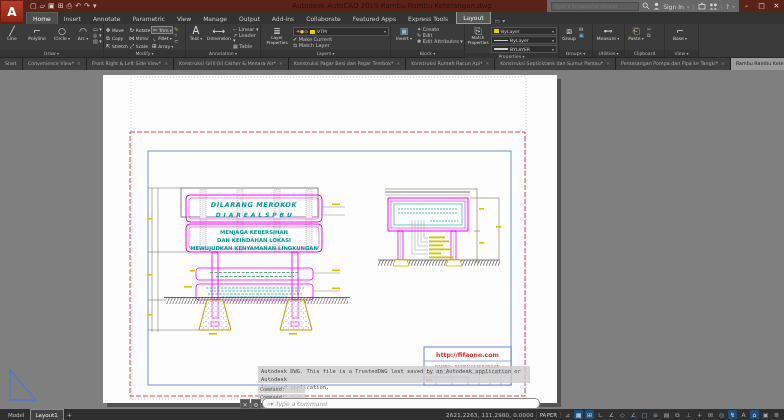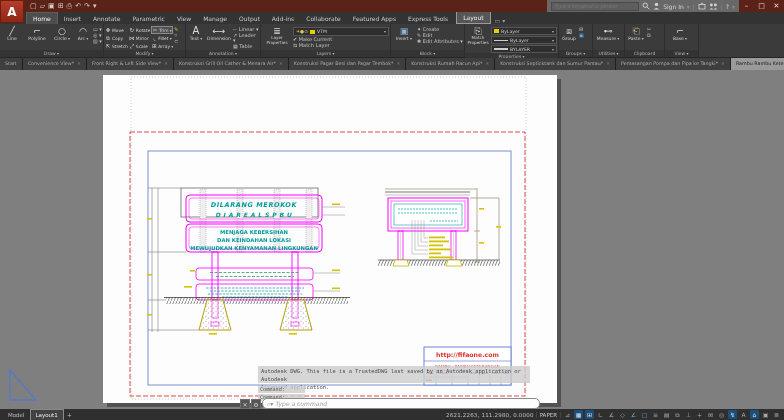--- a/index.html
+++ b/index.html
@@ -92,20 +92,21 @@
   <div class="qat">
     <span>▢</span>
     <span>▱</span>
     <span>▣</span>
     <span>⊞</span>
     <span>⎙</span>
     <span>↶</span>
     <span>↷</span>
     <span>▾</span>
   </div>
+  <div class="tb-title">Autodesk AutoCAD 2019   Rambu Rambu Keterangan.dwg</div>
   <div class="tb-right">
     <div class="tb-ico">
       <input class="tb-search" readonly="" placeholder="Type a keyword or phrase" style="">
       <svg width="8" height="8" viewBox="0 0 8 8">
         <circle cx="3.2" cy="3.2" r="2.2" fill="none" stroke="#d5d5d5" stroke-width="0.9"></circle>
         <line x1="5" y1="5" x2="7.2" y2="7.2" stroke="#d5d5d5" stroke-width="0.9"></line>
       </svg>
       <svg width="7" height="8" viewBox="0 0 7 8">
         <circle cx="3.5" cy="2.4" r="1.7" fill="#d5d5d5"></circle>
         <path d="M0.6,7.6 Q3.5,4.4 6.4,7.6 Z" fill="#d5d5d5"></path>

